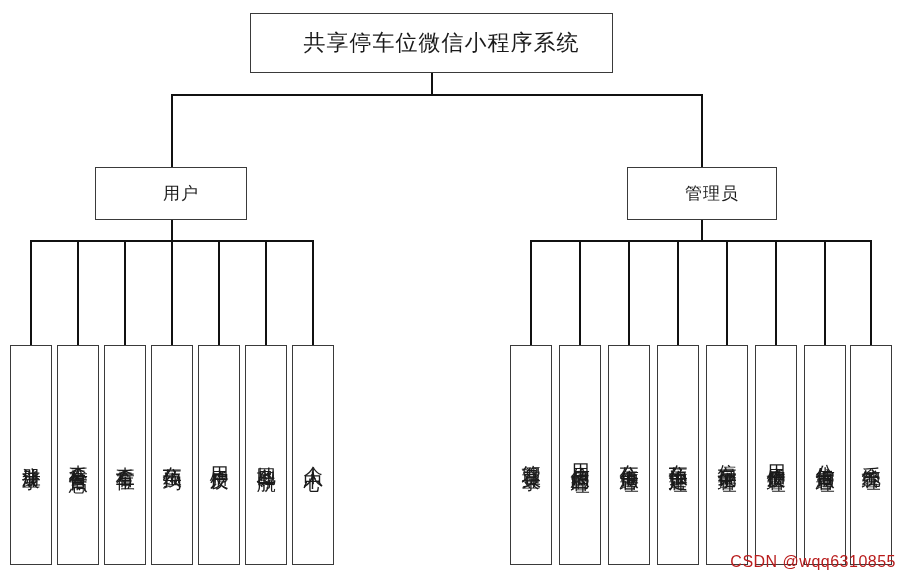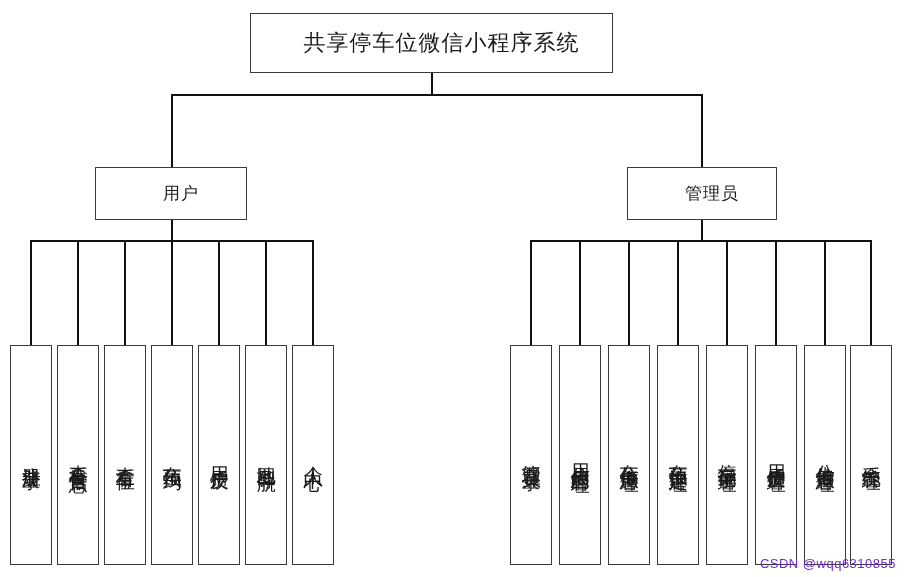--- a/index.html
+++ b/index.html
@@ -84,22 +84,22 @@
     width: 0;
     border-left: 2px solid #111111;
   }
 
   
   .watermark {
     position: absolute;
     right: 8px;
     bottom: 6px;
     font-family: "Liberation Sans", sans-serif;
-    font-size: 13px;
-    color: #6d28d9;
+    font-size: 16px;
+    color: #b91c1c;
     letter-spacing: 0.5px;
     user-select: none;
     pointer-events: none;
   }
 </style>
 </head>
 <body>
 
 <div id="canvas">
 

